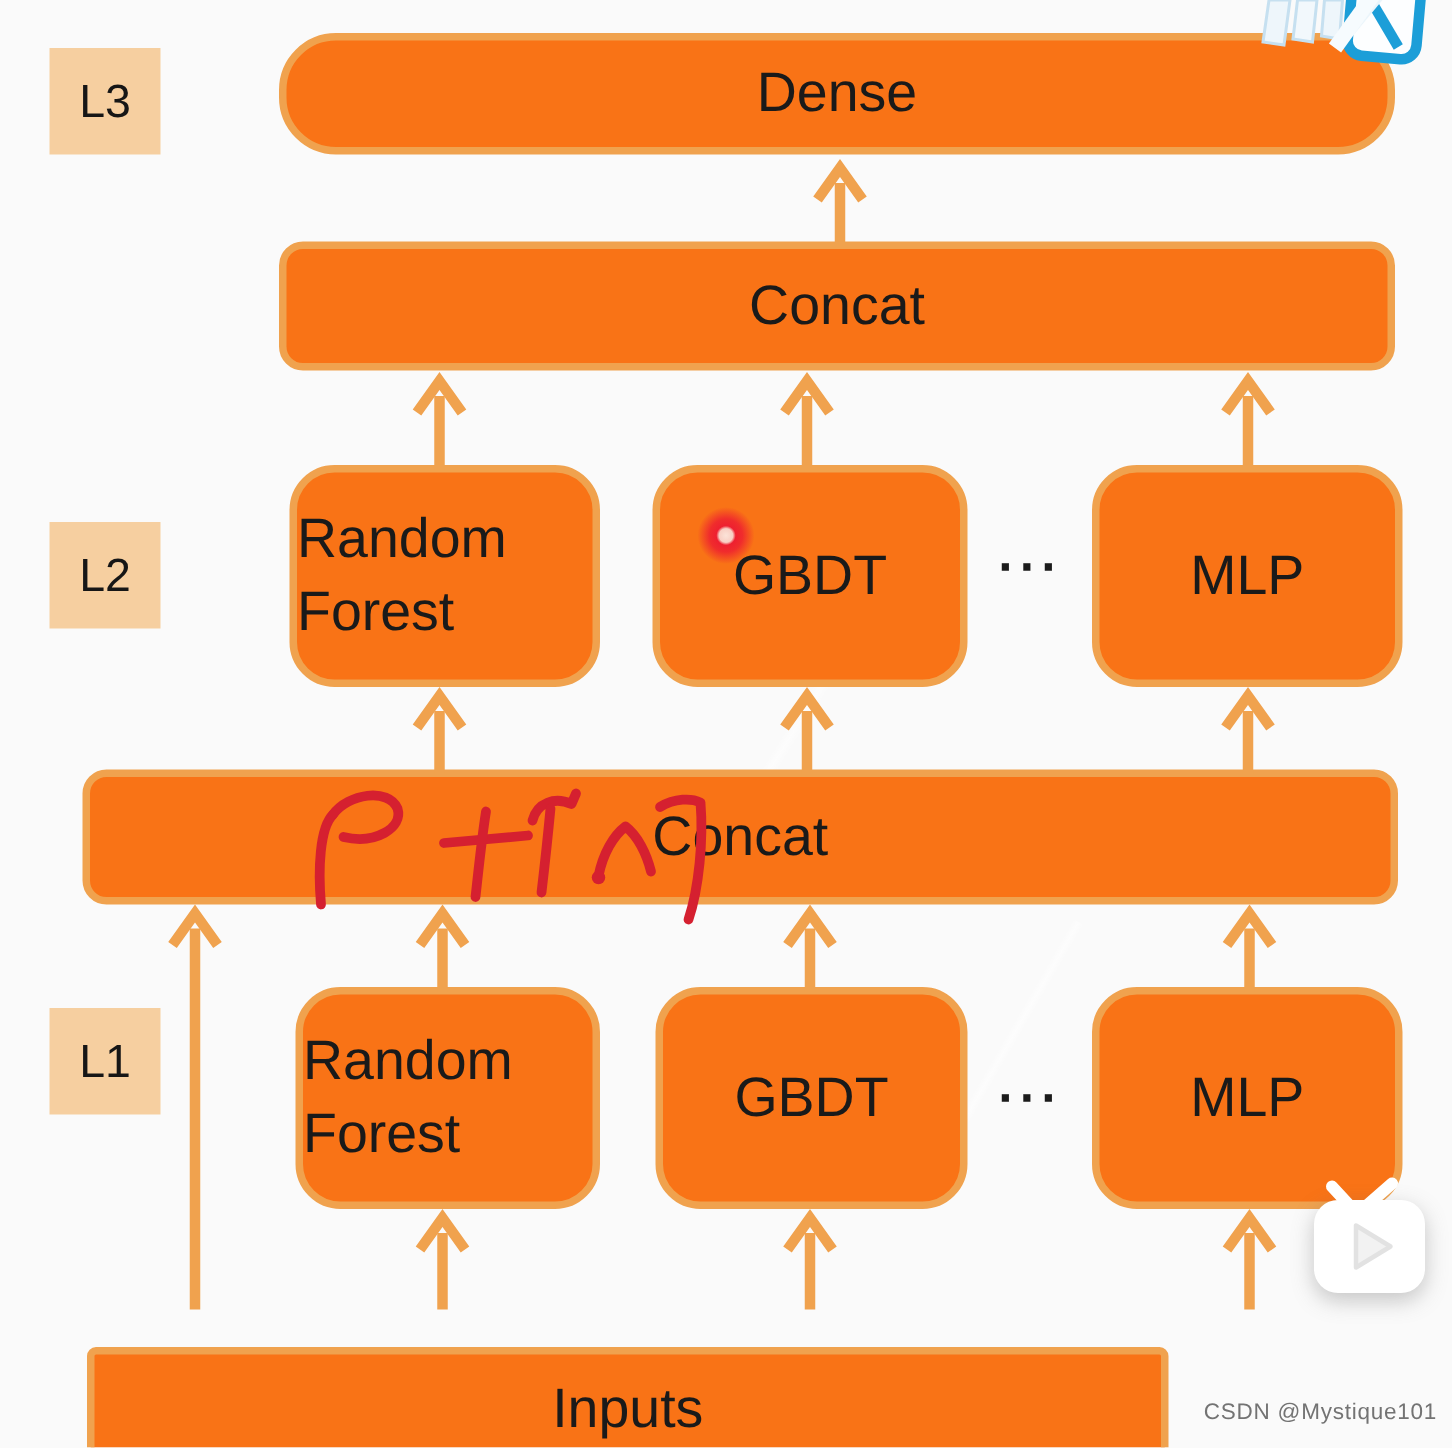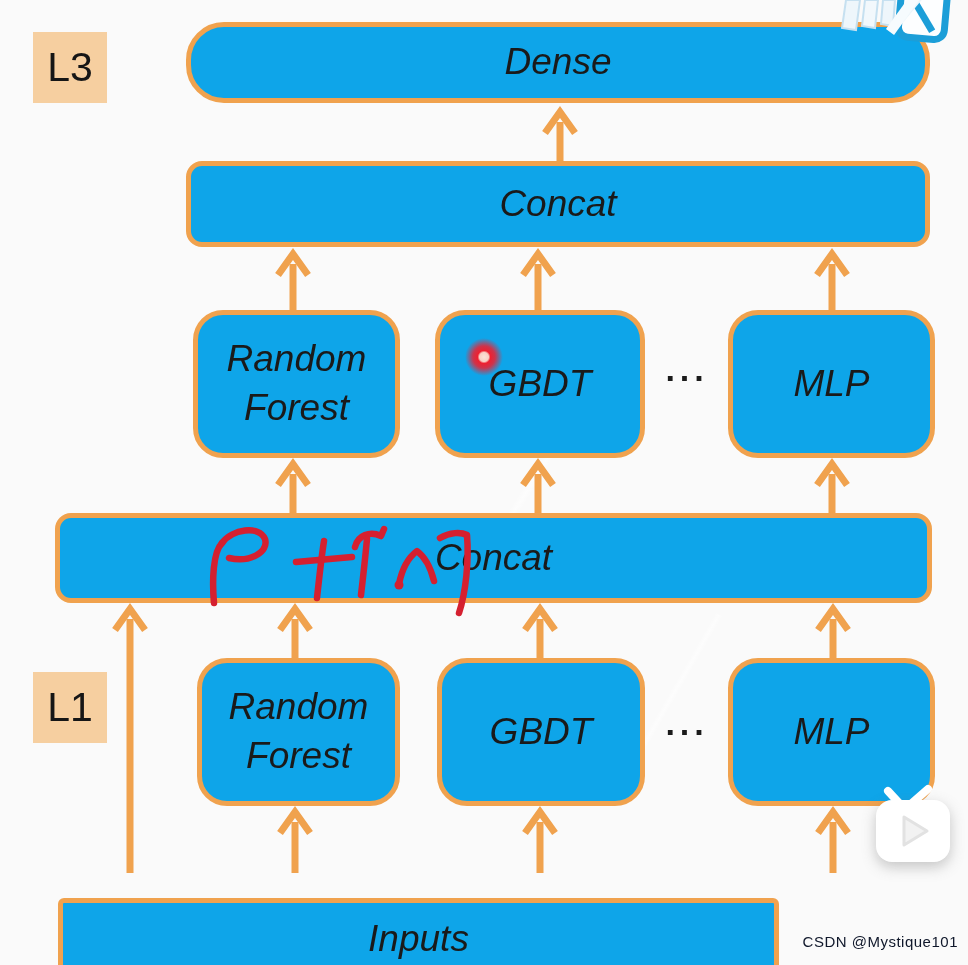--- a/index.html
+++ b/index.html
@@ -13,34 +13,33 @@
   }
   .streak{
     position:absolute;background:linear-gradient(to right,rgba(255,255,255,0),#ffffff,rgba(255,255,255,0));
     opacity:.55;pointer-events:none;
   }
   
   .layer-label{
     position:absolute;left:33px;width:74px;height:71px;
     background:#f6cfa0;
     display:flex;align-items:center;justify-content:center;
-    font-size:41px;color:#161616;
+    font-size:31px;color:#161616;
   }
   
   .node{
     position:absolute;
-    background:#0ea5e9;
+    background:#f97316;
     border:5px solid #f0a24e;
     display:flex;align-items:center;justify-content:center;
-    text-align:center;
+    text-align:left;
     font-size:37px;color:#1a1a1a;
     line-height:1.32;
     box-sizing:border-box;
     z-index:2;
-    font-style:italic;
   }
   .pill-lg{border-radius:38px;}
   .pill-md{border-radius:16px;}
   .small-box{border-radius:30px;}
   .rect-box{border-radius:6px;}
   .dots{
     position:absolute;width:50px;height:40px;
     display:flex;align-items:center;justify-content:center;
     font-size:34px;font-weight:700;color:#1b1b1b;letter-spacing:3px;
     z-index:2;
@@ -54,38 +53,39 @@
     background:#ffffff;border-radius:16px;
     box-shadow:0 5px 14px rgba(110,110,110,.38);
     z-index:6;cursor:pointer;
   }
   .tv-antenna{
     position:absolute;left:6px;top:-12px;width:62px;height:18px;
     overflow:visible;
   }
   .watermark{
     position:absolute;right:10px;top:933px;
-    font-size:15px;color:#0f172a;letter-spacing:.5px;
+    font-size:15px;color:#737373;letter-spacing:.5px;
     z-index:7;
     margin-left:20px;
   }
   .logo-crop{
     position:absolute;left:838px;top:0;width:130px;height:54px;
     z-index:7;overflow:visible;
   }
 </style>
 </head>
 <body>
 
 <div class="canvas">
 
   <div class="streak" style="left:560px;top:300px;width:10px;height:260px;transform:rotate(32deg);"></div>
   <div class="streak" style="left:660px;top:600px;width:8px;height:220px;transform:rotate(30deg);"></div>
 
   <div class="layer-label" style="top:32px;">L3</div>
+  <div class="layer-label" style="top:348px;">L2</div>
   <div class="layer-label" style="top:672px;">L1</div>
 
   <div class="node pill-lg" style="left:186px;top:22px;width:744px;height:81px;">Dense</div>
 
   <div class="node pill-md" style="left:186px;top:161px;width:744px;height:86px;">Concat</div>
 
   <div class="node small-box" style="left:193px;top:310px;width:207px;height:148px;">Random Forest</div>
   <div class="node small-box" style="left:435px;top:310px;width:210px;height:148px;">GBDT</div>
   <div class="dots" style="left:662px;top:358px;">···</div>
   <div class="node small-box" style="left:728px;top:310px;width:207px;height:148px;">MLP</div>

